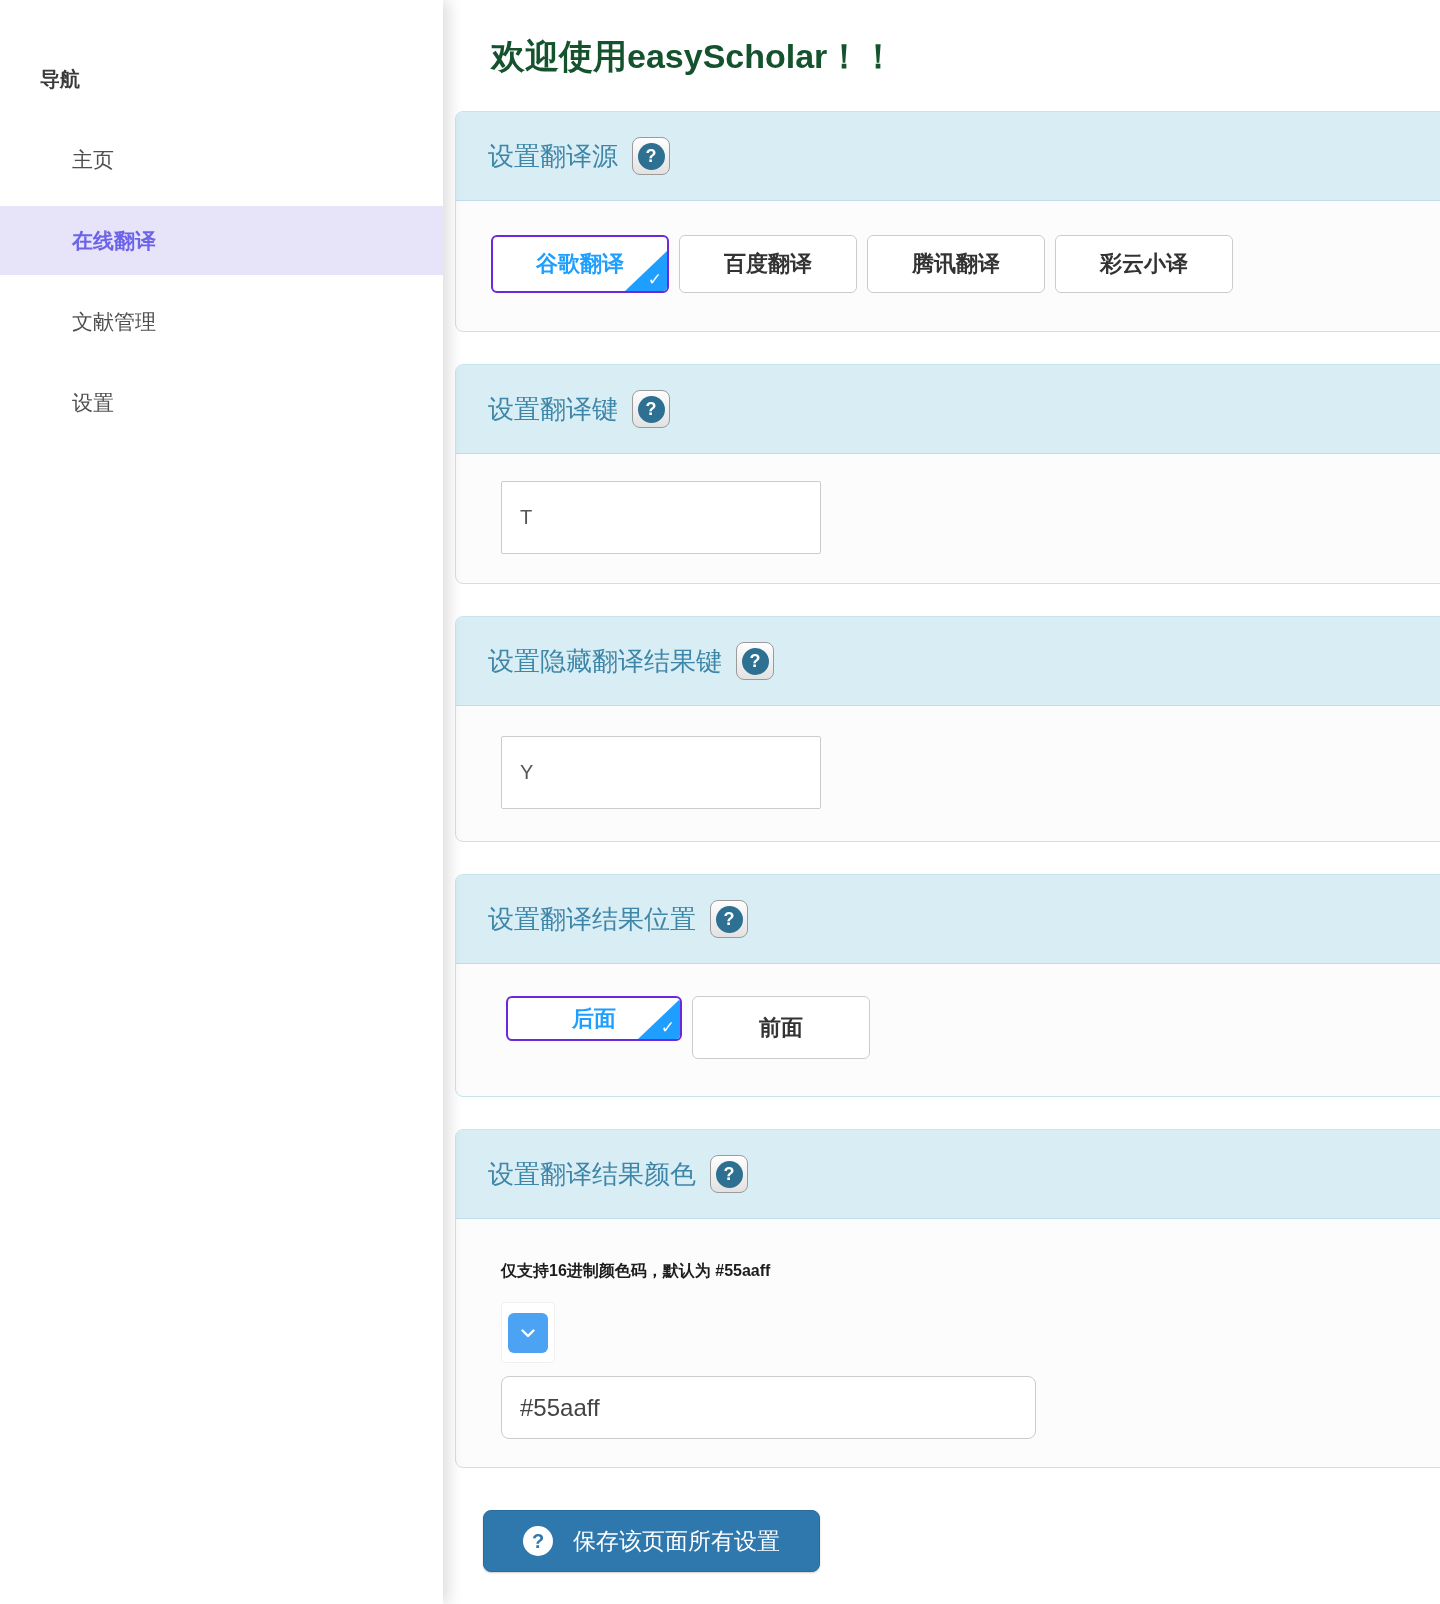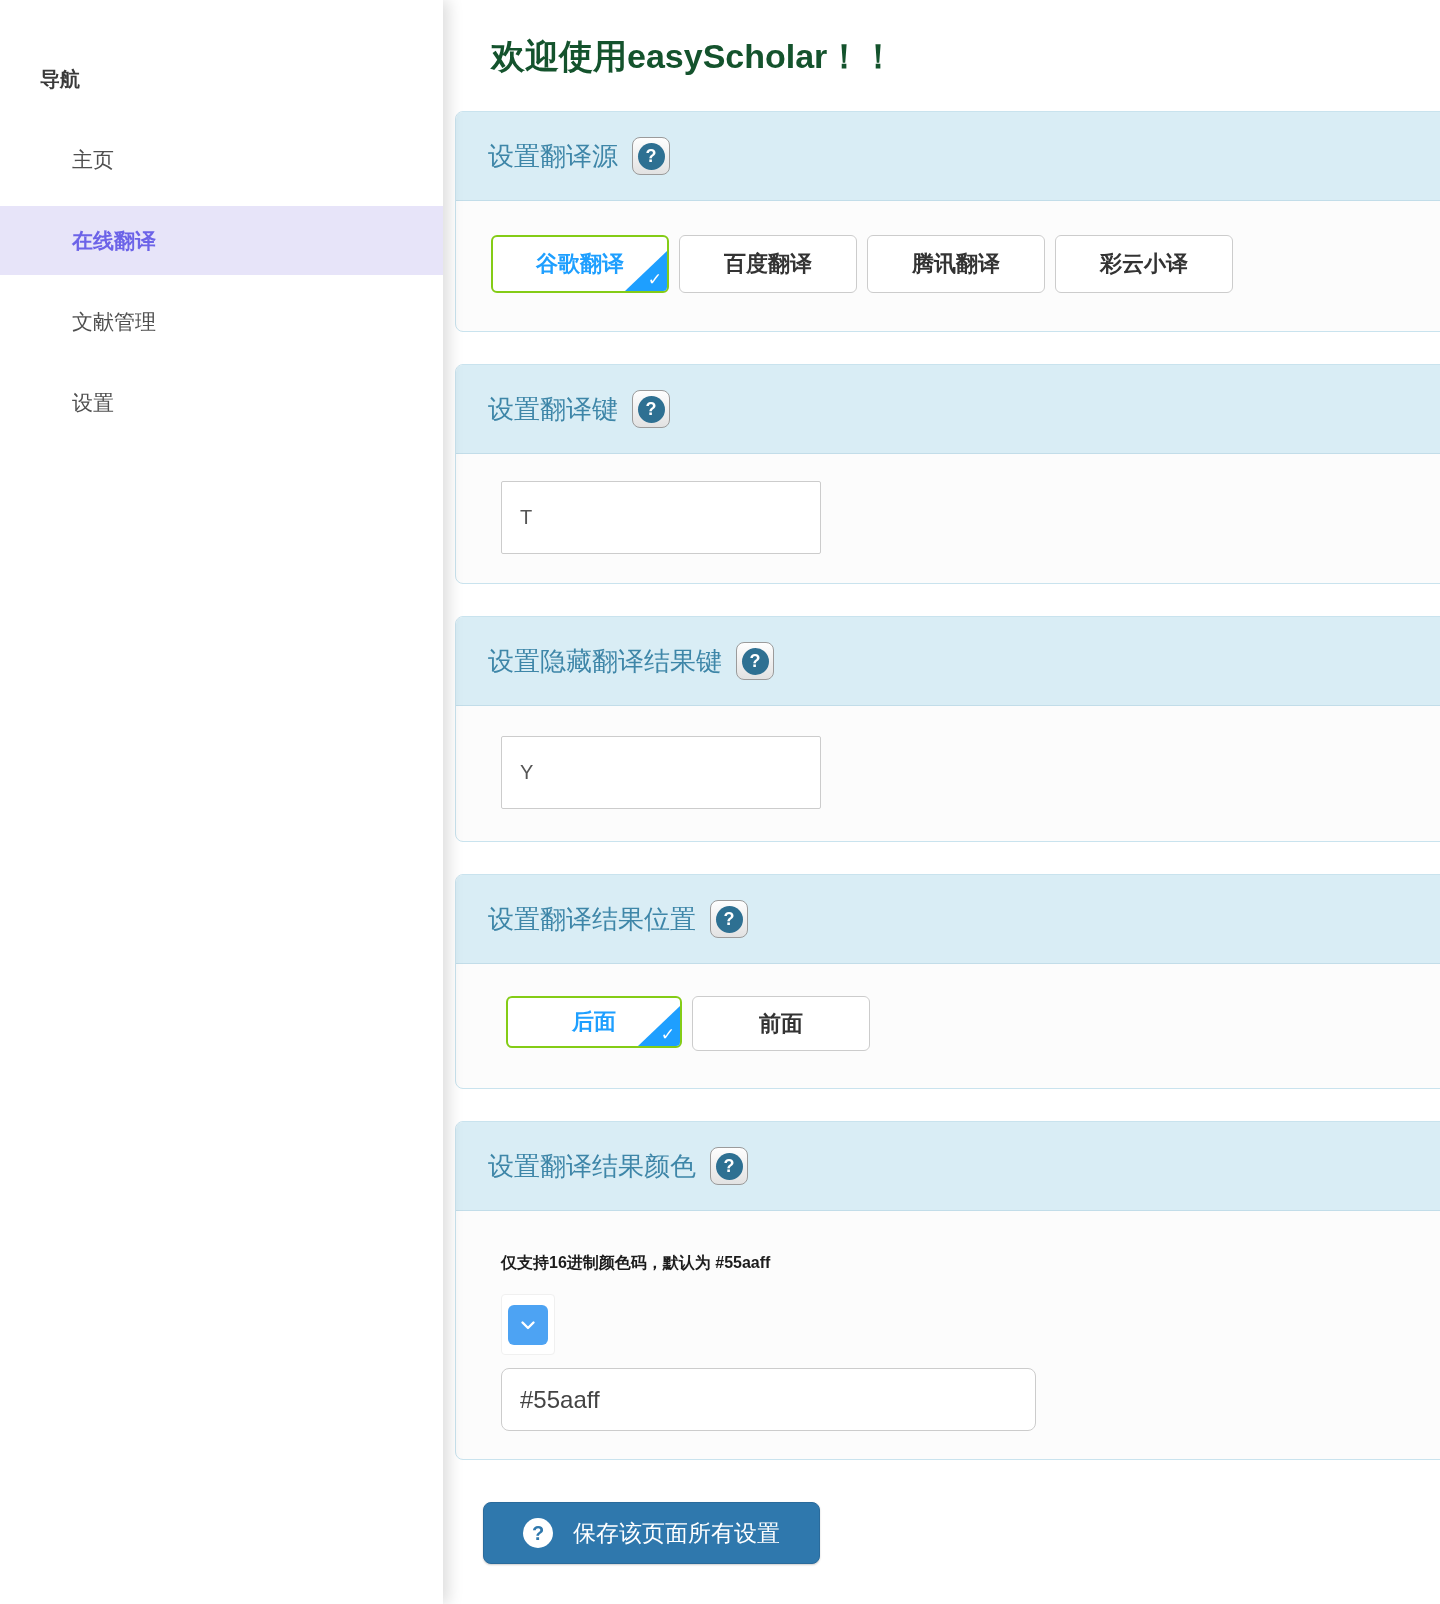--- a/index.html
+++ b/index.html
@@ -99,21 +99,21 @@
     background:#fff;
     border:1px solid #ccc;
     border-radius:6px;
     font-size:22px; font-weight:bold;
     color:#333;
     font-family:inherit;
     cursor:pointer;
     overflow:hidden;
   }
   .choice-btn.selected {
-    border:2px solid #84cc16;
+    border:2px solid #6d28d9;
     color:#1e9fff;
   }
   .corner {
     position:absolute; right:0; bottom:0;
     width:42px; height:40px;
     background:#1e9fff;
     clip-path:polygon(100% 0,0 100%,100% 100%);
     display:flex; align-items:flex-end; justify-content:flex-end;
     color:#fff; font-size:17px; font-weight:bold;
     padding:0 5px 1px 0;
@@ -250,25 +250,25 @@
 
   <section class="panel">
     <div class="panel-header">
       <span>设置翻译结果位置</span>
       <span class="help-btn">
           <span class="help-q">?</span>
         </span>
     </div>
     <div class="panel-body body-position">
       <div class="choice-row">
-        <button class="choice-btn selected" style="min-width:176px;height:52px;">
+        <button class="choice-btn selected" style="min-width:176px;height:45px;">
           <span>后面</span>
           <span class="corner">✓</span>
         </button>
-        <button class="choice-btn" style="min-width:178px;height:55px;font-family:Liberation Serif, serif;">
+        <button class="choice-btn" style="min-width:178px;height:63px;font-family:Liberation Serif, serif;">
           <span>前面</span>
         </button>
       </div>
     </div>
   </section>
 
   <section class="panel">
     <div class="panel-header">
       <span>设置翻译结果颜色</span>
       <span class="help-btn">

